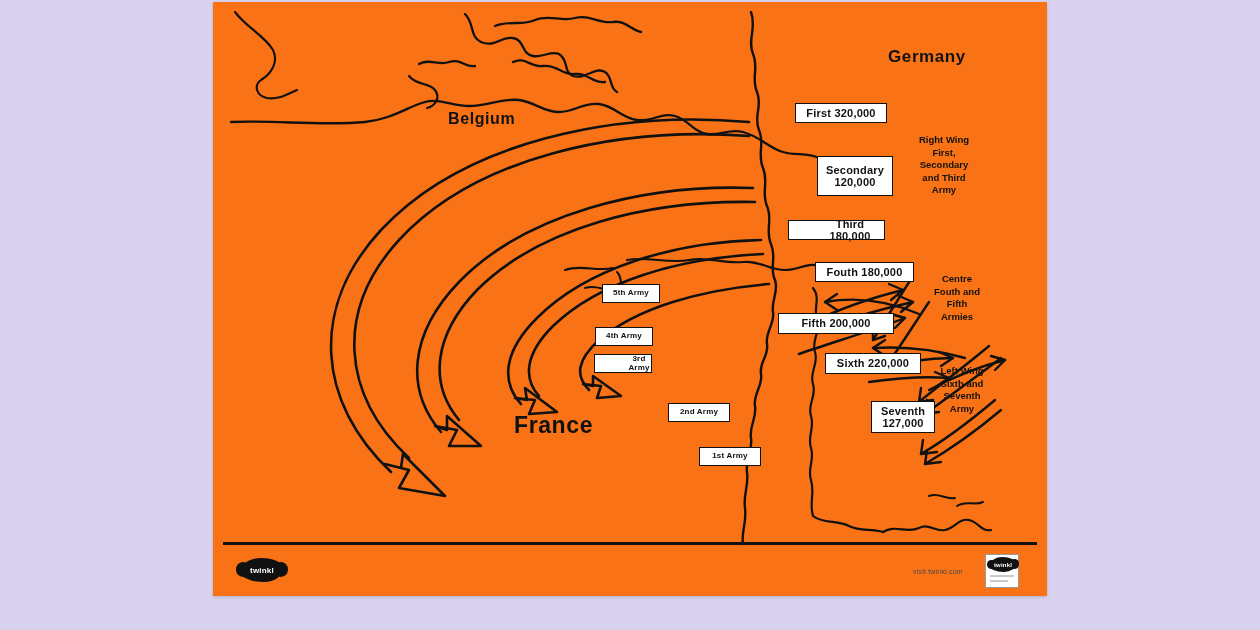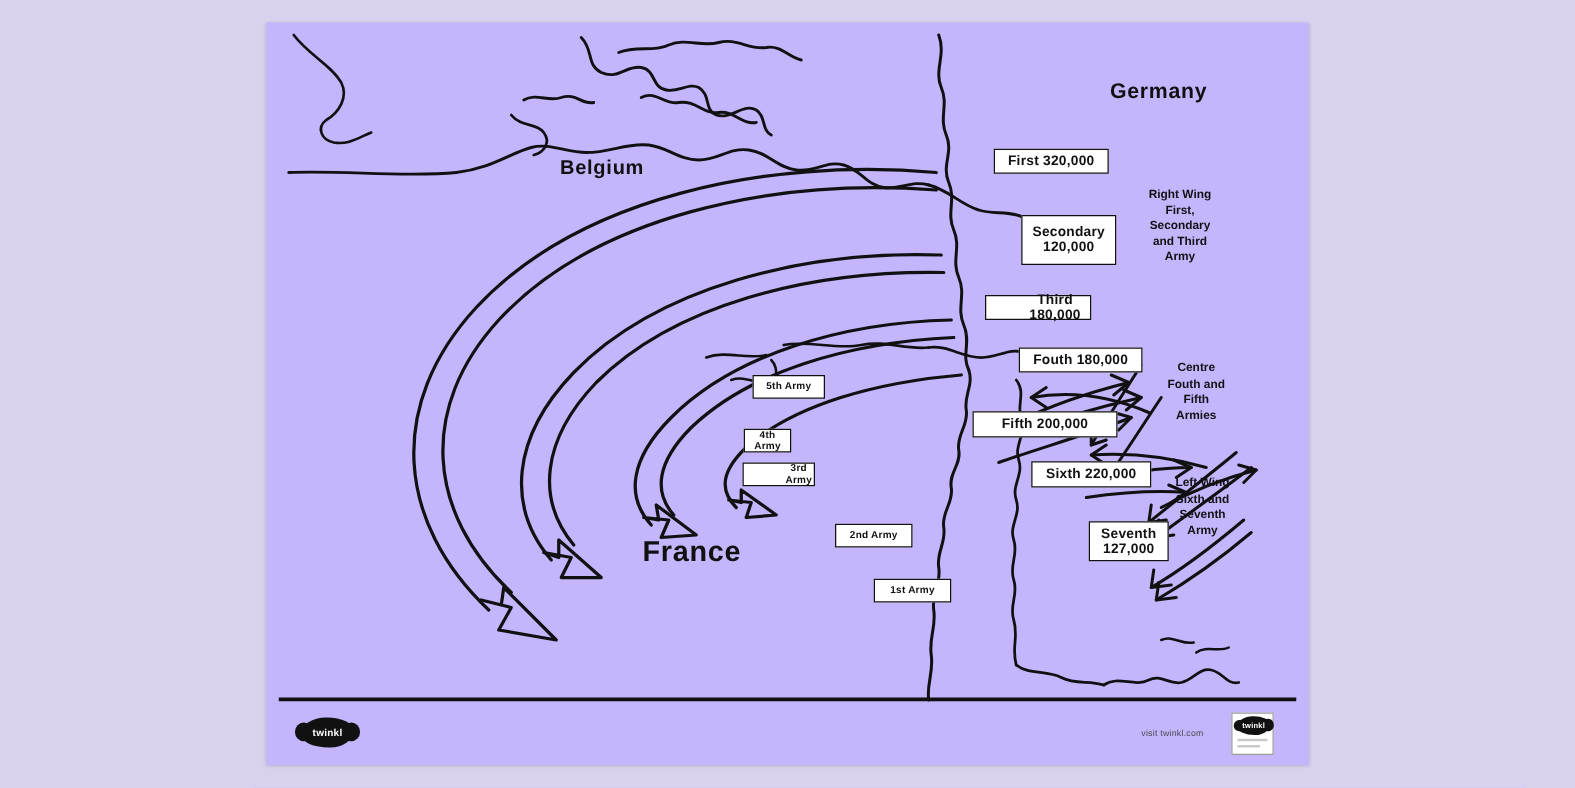--- a/index.html
+++ b/index.html
@@ -13,24 +13,24 @@
   }
   #page {
     position: relative;
     width: 1260px;
     height: 630px;
     background: #d9d2ef;
   }
   #sheet {
     position: absolute;
     left: 213px;
-    top: 18px;
+    top: 2px;
     width: 834px;
     height: 594px;
-    background: #c4b5fd;
+    background: #f97316;
     box-shadow: 0 1px 3px rgba(0,0,0,0.18);
     overflow: hidden;
   }
   #mapsvg {
     position: absolute;
     left: 0;
     top: 0;
     width: 834px;
     height: 594px;
   }
@@ -259,29 +259,29 @@
       </g>
     </svg>
 
     <div class="countrylabel" style="left:675px; top:45px; font-size:17px;">Germany</div>
     <div class="countrylabel" style="left:235px; top:108px; font-size:16px;">Belgium</div>
     <div class="countrylabel" style="left:301px; top:410px; font-size:23px;">France</div>
 
     <div class="labelbox strength" style="left:562px; top:101px; width:92px; height:20px; white-space:pre-line;">First 320,000</div>
     <div class="labelbox strength" style="left:584px; top:154px; width:76px; height:40px; white-space:pre-line;">Secondary
 120,000</div>
-    <div class="labelbox strength" style="left:555px; top:218px; width:85px; height:20px; white-space:pre-line;padding-left:31px;">Third 180,000</div>
+    <div class="labelbox strength" style="left:555px; top:218px; width:97px; height:20px; white-space:pre-line;padding-left:31px;">Third 180,000</div>
     <div class="labelbox strength" style="left:582px; top:260px; width:99px; height:20px; white-space:pre-line;">Fouth 180,000</div>
     <div class="labelbox strength" style="left:545px; top:311px; width:116px; height:21px; white-space:pre-line;">Fifth 200,000</div>
     <div class="labelbox strength" style="left:592px; top:351px; width:96px; height:21px; white-space:pre-line;">Sixth 220,000</div>
     <div class="labelbox strength" style="left:638px; top:399px; width:64px; height:32px; white-space:pre-line;">Seventh
 127,000</div>
 
     <div class="labelbox armybox" style="left:389px; top:282px; width:58px; height:19px;">5th Army</div>
-    <div class="labelbox armybox" style="left:382px; top:325px; width:38px; height:19px;">4th Army</div>
+    <div class="labelbox armybox" style="left:382px; top:325px; width:58px; height:19px;">4th Army</div>
     <div class="labelbox armybox" style="left:381px; top:352px; width:58px; height:19px;padding-left:36px;">3rd Army</div>
     <div class="labelbox armybox" style="left:455px; top:401px; width:62px; height:19px;">2nd Army</div>
     <div class="labelbox armybox" style="left:486px; top:445px; width:62px; height:19px;">1st Army</div>
 
     <div class="wingnote" style="left:686px; top:132px; width:90px;">Right Wing
 First,
 Secondary
 and Third
 Army</div>
     <div class="wingnote" style="left:699px; top:271px; width:90px;">Centre

